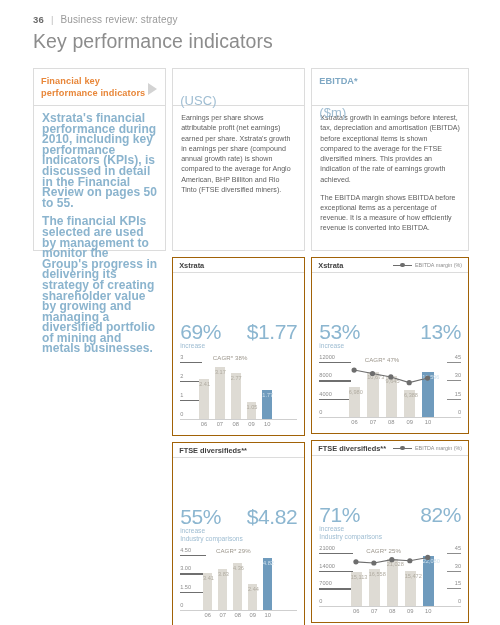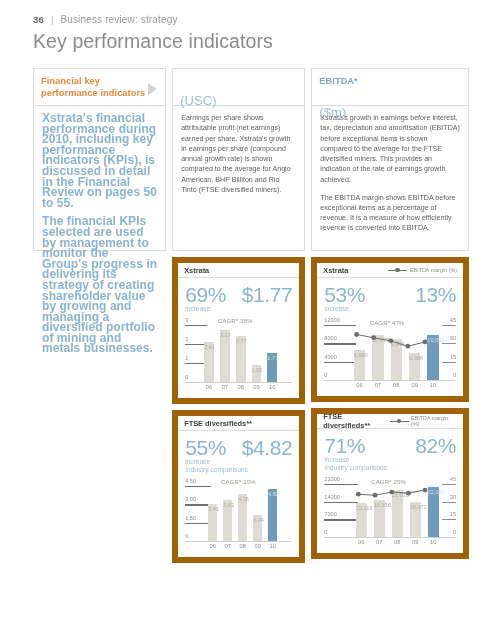--- a/index.html
+++ b/index.html
@@ -45,36 +45,36 @@
   .copy-card { margin-top:-1px; border:1px solid #dcdcdc; border-top:1px solid #dcdcdc; background:#fff; padding:7px 8px 8px 8px; }
   .copy-card.left-col { height:146px; }
   .copy-card.mid-col  { height:146px; }
   .copy-card.right-col{ height:146px; }
   .copy-blue { font-size:12px; line-height:10.6px; color:#8bb4ce; font-weight:bold; letter-spacing:.05px; }
   .copy-blue + .copy-blue { margin-top:8px; }
   .copy-gray { font-size:7.1px; line-height:10.3px; color:#5d5d5d; letter-spacing:.02px; }
   .copy-gray + .copy-gray { margin-top:7.5px; }
 
   
-  .chart-block { margin-top:6px; border:6px solid #a16207; background:#fff; }
+  .chart-block { margin-top:6px; border:1px solid #a16207; background:#fff; }
   .chart-hdr {
     height:15px; border-bottom:1px solid #dcdcdc;
     display:flex; align-items:center; justify-content:space-between;
     padding:0 6px;
   }
   .chart-hdr-label { font-size:7.4px; font-weight:bold; color:#3f3f3f; }
   .legend { display:flex; align-items:center; gap:3px; }
   .legend-mark { position:relative; width:19px; height:7px; }
   .legend-line { position:absolute; top:3px; left:0; width:19px; height:1.3px; background:#6d6d6d; }
   .legend-dot { position:absolute; top:1.2px; left:7px; width:4.6px; height:4.6px; border-radius:50%; background:#6d6d6d; }
   .legend-txt { font-size:5.4px; color:#8d8d8d; }
 
   .chart-body { padding:6px 7px 5px 7px; position:relative; }
 
-  .big-row { display:flex; align-items:baseline; justify-content:space-between; }
+  .big-row { display:flex; align-items:baseline; justify-content:space-between;margin-top:42px; }
   .big-num { font-size:21px; color:#8cb6d0; letter-spacing:-.4px; line-height:22px; }
   .sub-lbl { font-size:6.6px; color:#9fbdd2; margin-top:-1px; }
   .sub-lbl2 { font-size:6.6px; color:#9fbdd2; margin-top:1px; }
 
   
   .plot { position:relative; margin-top:3px; }
   .plot.p-eps { height:78px; }
   .plot.p-eps2 { height:76px; }
   .plot.p-ebi { height:76px; }
   .plot.p-ebi2 { height:74px; }

